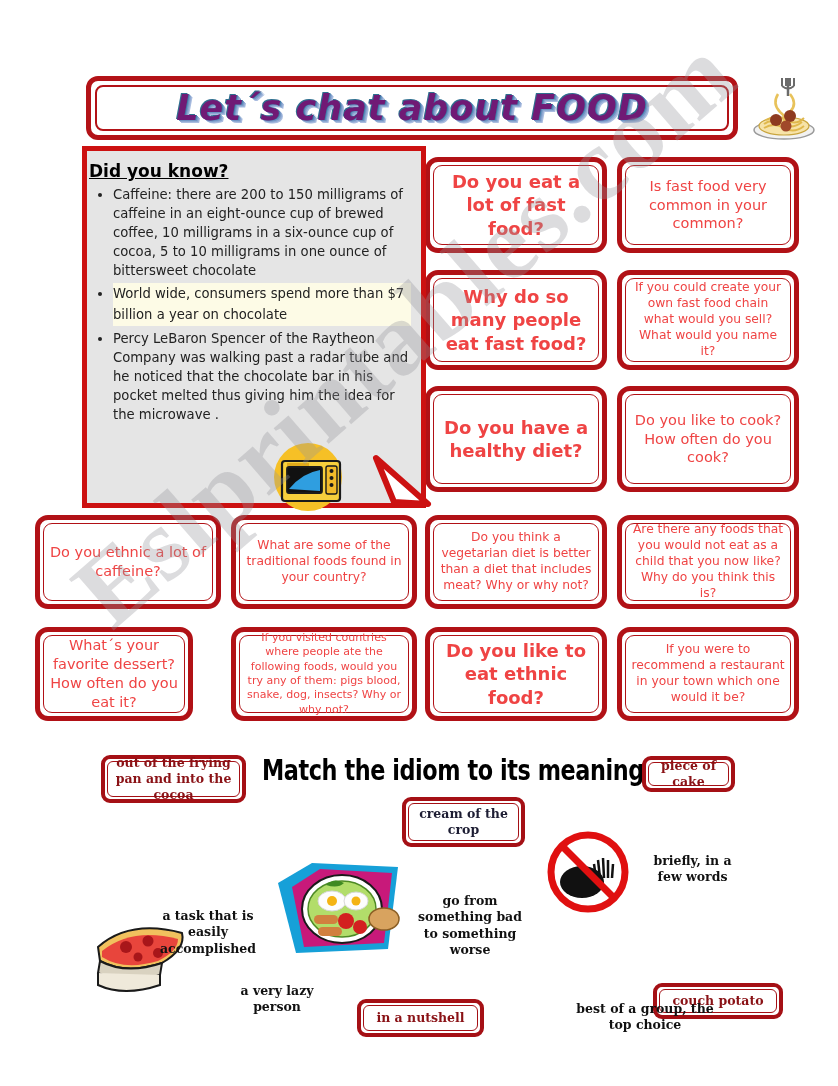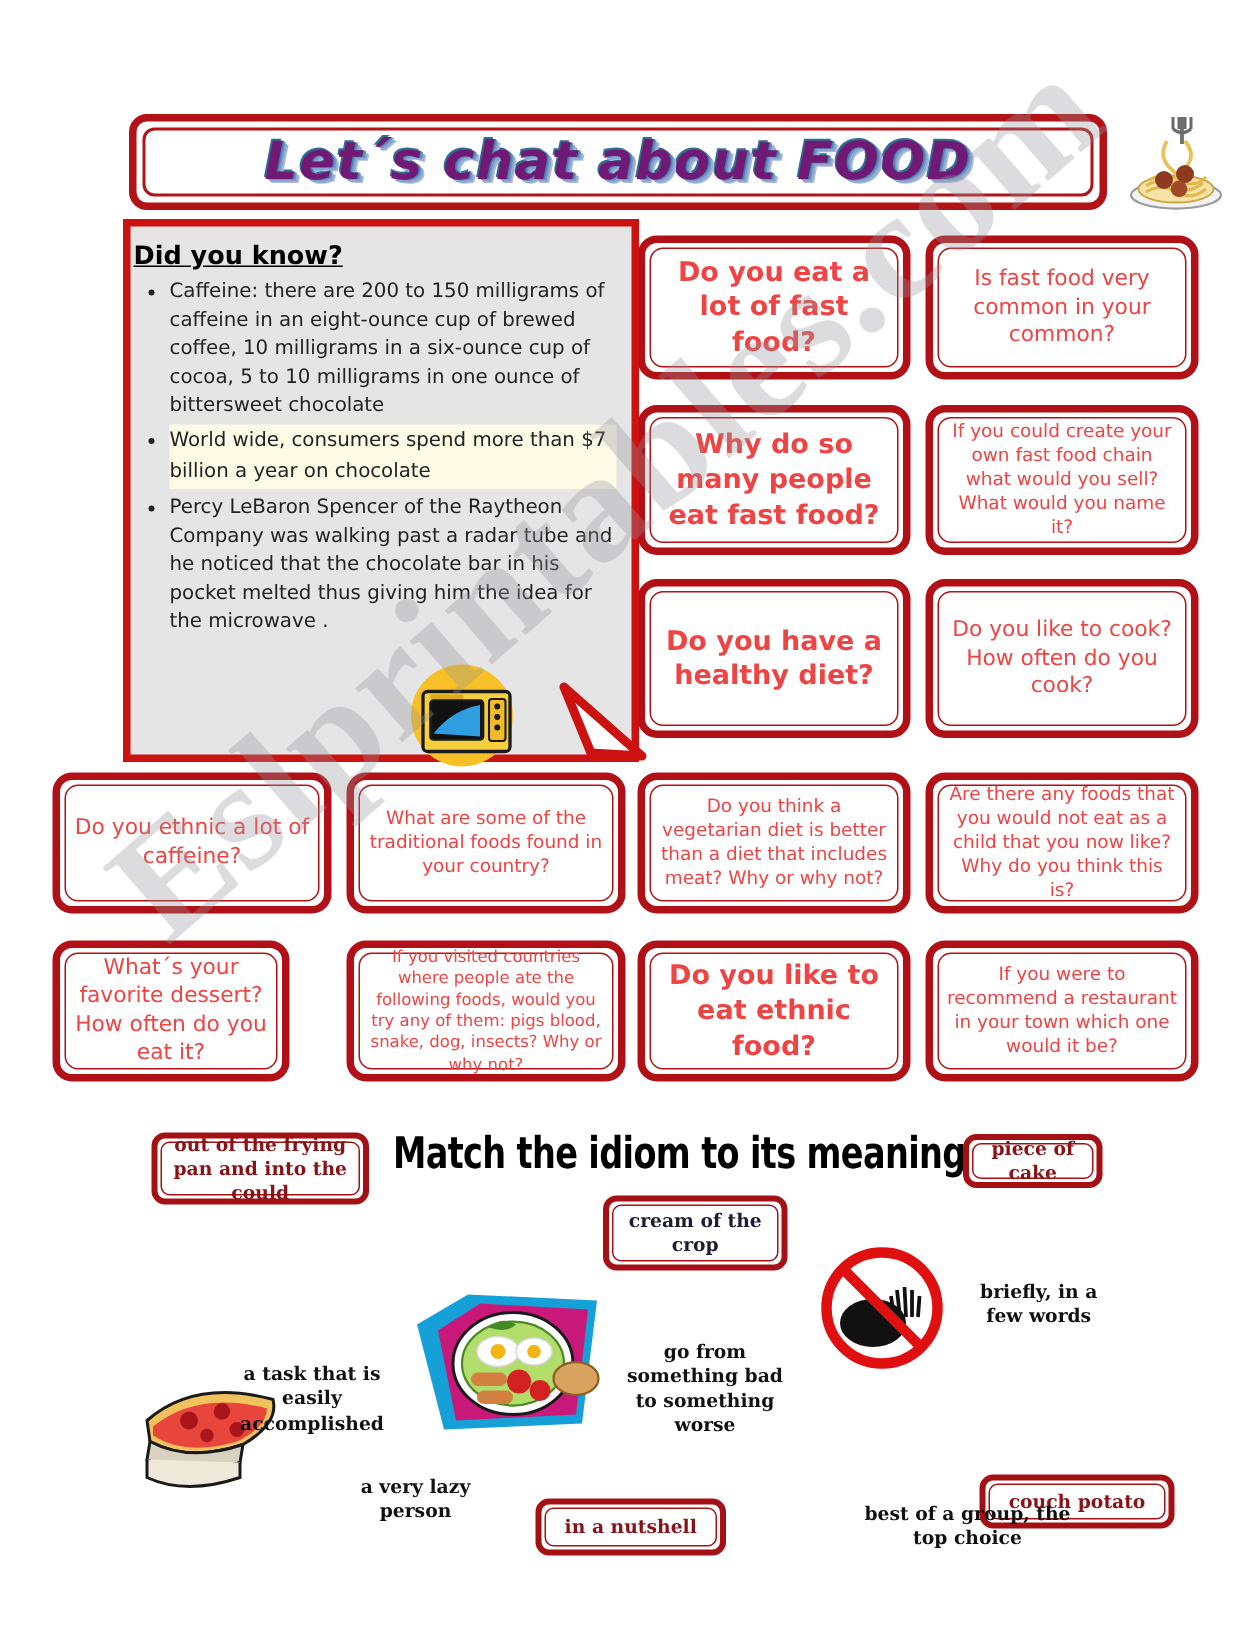--- a/index.html
+++ b/index.html
@@ -349,21 +349,21 @@
   </div>
   <div class="qcard" style="left:617px; top:627px; width:182px; height:94px;">
     <div class="inner"></div>
     <div class="qtext q-small">If you were to recommend a restaurant in your town which one would it be?</div>
   </div>
 
   <div class="match-heading">Match the idiom to its meaning.</div>
 
   <div class="idiom" style="left:101px; top:755px; width:145px; height:48px;">
     <div class="inner"></div>
-    <div class="idiom-text ink-red">out of the frying pan and into the could</div>
+    <div class="idiom-text ink-red">out of the frying pan and into the cocoa</div>
   </div>
 
   <div class="idiom" style="left:642px; top:756px; width:93px; height:36px;">
     <div class="inner"></div>
     <div class="idiom-text ink-red">piece of cake</div>
   </div>
 
   <div class="idiom" style="left:402px; top:797px; width:123px; height:50px;">
     <div class="inner"></div>
     <div class="idiom-text ink-navy">cream of the crop</div>

